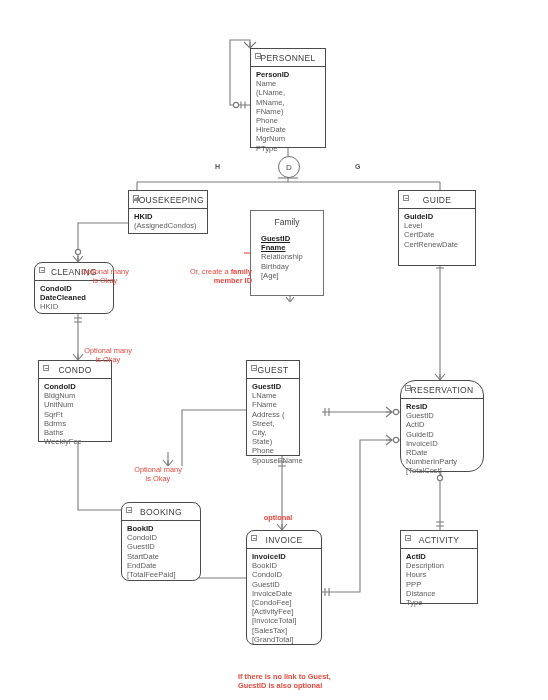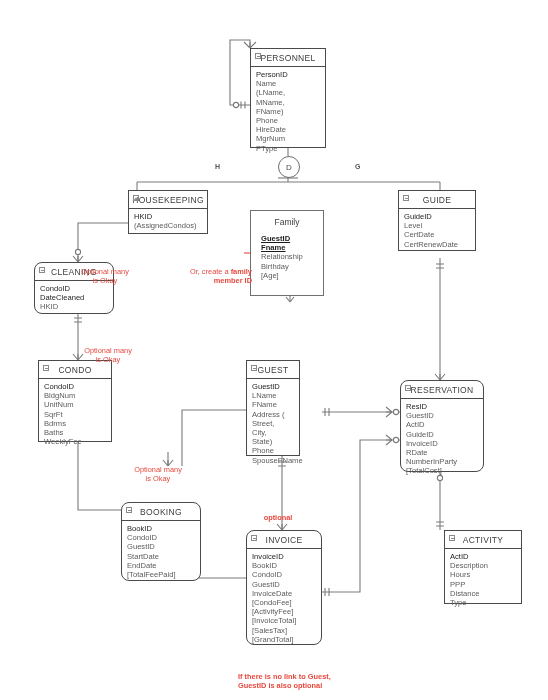--- a/index.html
+++ b/index.html
@@ -36,21 +36,21 @@
   .ehead .minibox{
     position:absolute;left:4px;top:4px;
     width:6px;height:6px;border:1px solid #8a8a8a;
     box-sizing:border-box;
   }
   .ehead .minibox:after{
     content:"";position:absolute;left:1px;top:2px;width:4px;height:1px;background:#8a8a8a;
   }
   .ebody{padding:3px 4px 4px 5px;}
   .attr{font-size:7.6px;line-height:9.2px;color:#5b5b5b;white-space:nowrap;}
-  .attr.pk{font-weight:normal;color:#1c1c1c;}
+  .attr.pk{font-weight:bold;color:#1c1c1c;}
   .attr.pku{font-weight:bold;color:#1c1c1c;text-decoration:underline;}
 
   
   .plainbox{
     position:absolute;background:#fff;border:1.4px solid #6f6f6f;box-sizing:border-box;z-index:5;
   }
   .plainbox .ptitle{
     text-align:center;font-size:8.5px;color:#3c3c3c;padding-top:6px;padding-bottom:7px;
   }
   .plainbox .pbody{padding:0 0 4px 10px;}
@@ -182,21 +182,21 @@
     <div class="ehead">
       <span class="minibox"></span>
       <span class="title">HOUSEKEEPING</span>
     </div>
     <div class="ebody">
       <div class="attr pk">HKID</div>
       <div class="attr">(AssignedCondos)</div>
     </div>
   </div>
 
-  <div class="entity" style="left:398px;top:190px;width:78px;height:61px;">
+  <div class="entity" style="left:398px;top:190px;width:78px;height:76px;">
     <div class="ehead">
       <span class="minibox"></span>
       <span class="title">GUIDE</span>
     </div>
     <div class="ebody">
       <div class="attr pk">GuideID</div>
       <div class="attr">Level</div>
       <div class="attr">CertDate</div>
       <div class="attr">CertRenewDate</div>
     </div>
@@ -252,21 +252,21 @@
       <div class="attr">FName</div>
       <div class="attr">Address (</div>
       <div class="attr">Street,</div>
       <div class="attr">City,</div>
       <div class="attr">State)</div>
       <div class="attr">Phone</div>
       <div class="attr">SpouseFName</div>
     </div>
   </div>
 
-  <div class="entity rounded" style="left:400px;top:380px;width:84px;height:92px;">
+  <div class="entity rounded" style="left:400px;top:380px;width:84px;height:92px;border-radius:15px;">
     <div class="ehead">
       <span class="minibox"></span>
       <span class="title">RESERVATION</span>
     </div>
     <div class="ebody">
       <div class="attr pk">ResID</div>
       <div class="attr">GuestID</div>
       <div class="attr">ActID</div>
       <div class="attr">GuideID</div>
       <div class="attr">InvoiceID</div>
@@ -303,21 +303,21 @@
       <div class="attr">GuestID</div>
       <div class="attr">InvoiceDate</div>
       <div class="attr">[CondoFee]</div>
       <div class="attr">[ActivityFee]</div>
       <div class="attr">[InvoiceTotal]</div>
       <div class="attr">[SalesTax]</div>
       <div class="attr">[GrandTotal]</div>
     </div>
   </div>
 
-  <div class="entity" style="left:400px;top:530px;width:78px;height:74px;margin-left:44px;">
+  <div class="entity" style="left:400px;top:530px;width:78px;height:74px;">
     <div class="ehead">
       <span class="minibox"></span>
       <span class="title">ACTIVITY</span>
     </div>
     <div class="ebody">
       <div class="attr pk">ActID</div>
       <div class="attr">Description</div>
       <div class="attr">Hours</div>
       <div class="attr">PPP</div>
       <div class="attr">Distance</div>

